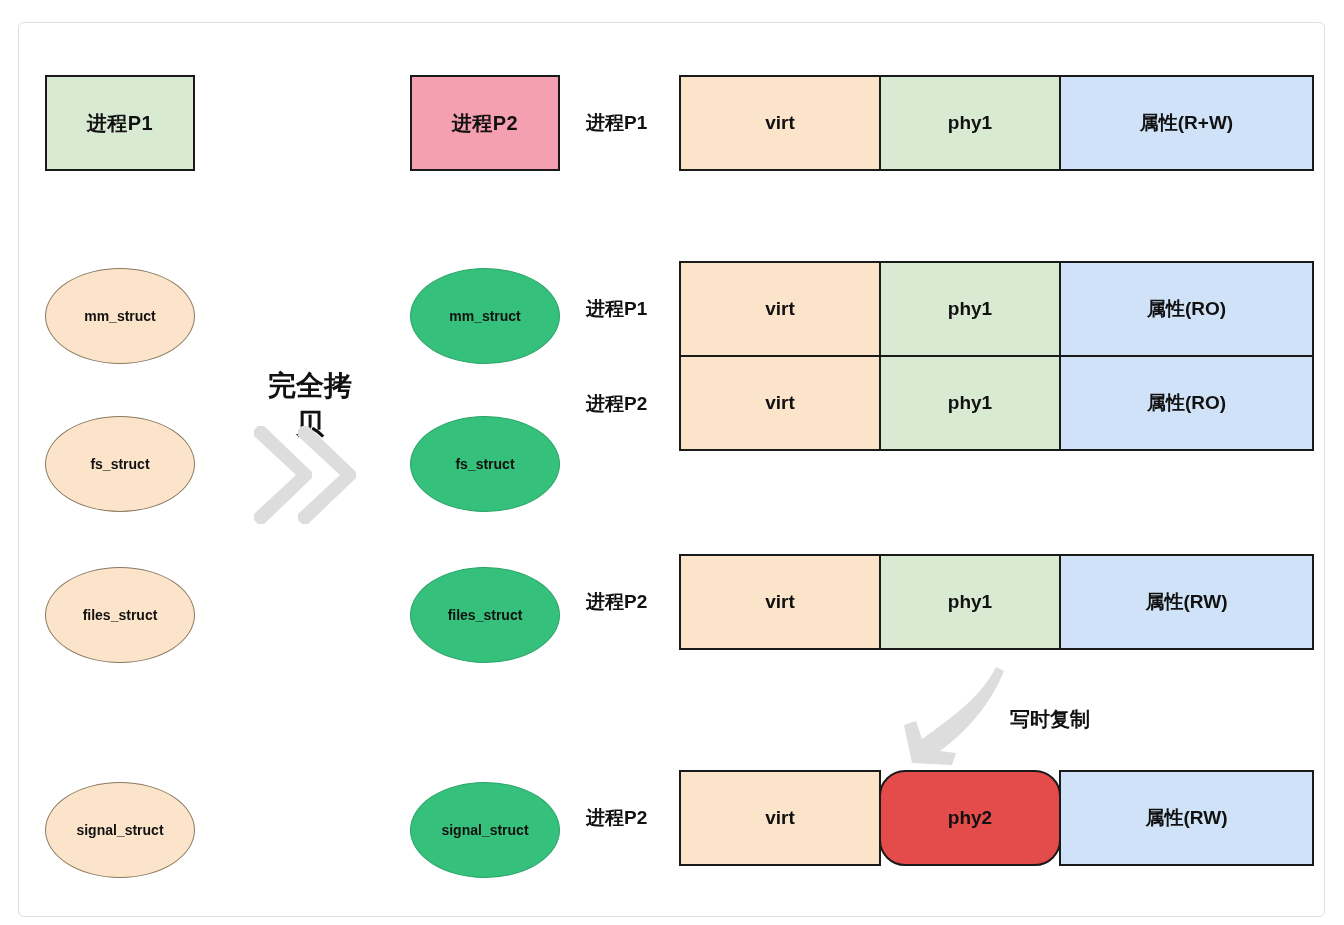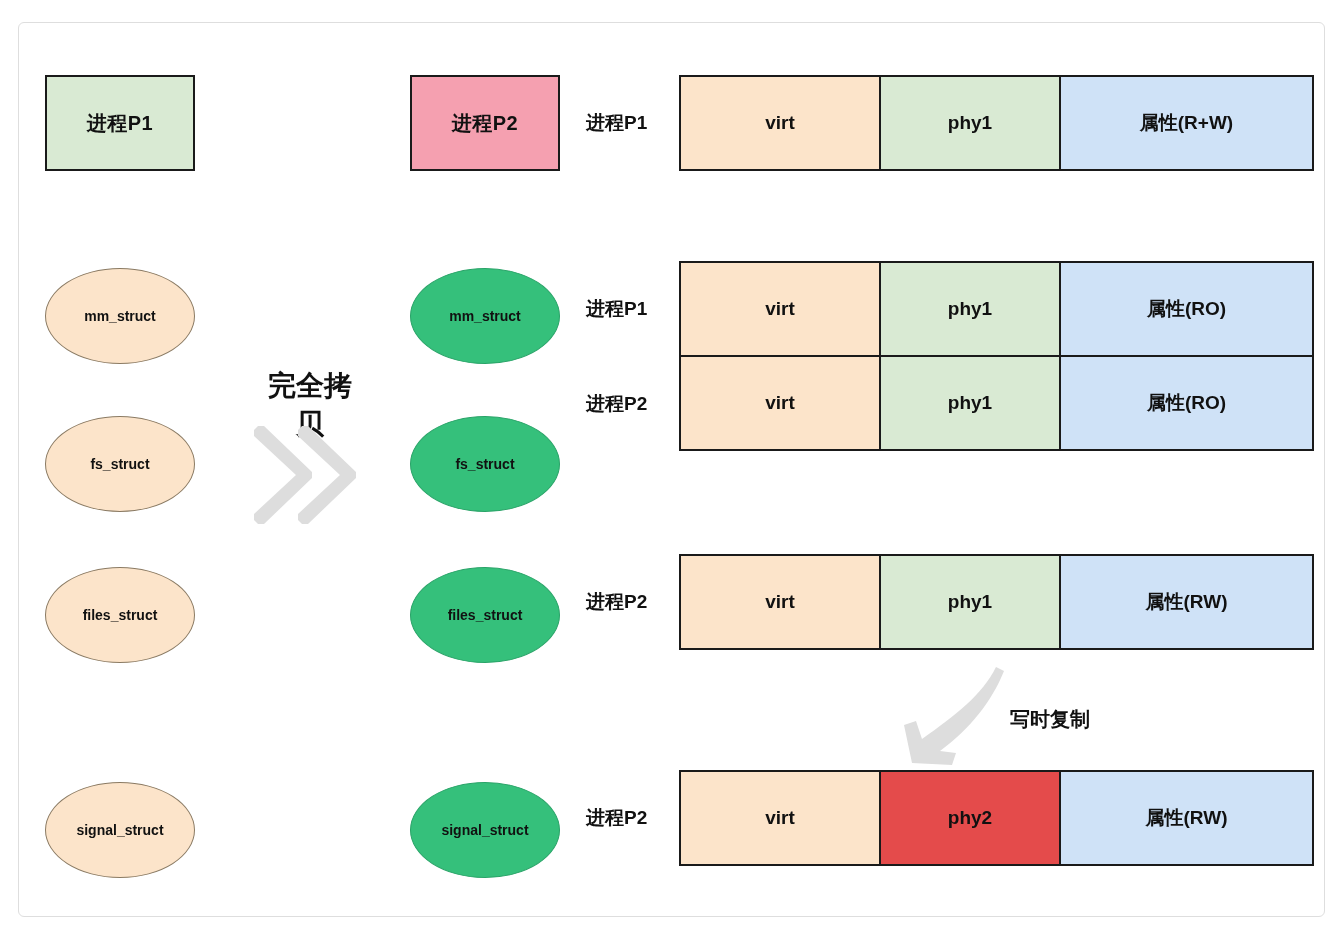--- a/index.html
+++ b/index.html
@@ -115,21 +115,21 @@
     align-items: center;
     justify-content: center;
     font-size: 19px;
     font-weight: bold;
     color: #111111;
     margin-left: -2px;
   }
   .map-cell:first-child { margin-left: 0; }
   .cell-virt { width: 202px; background: #FCE4CA; }
   .cell-phy  { width: 182px; background: #D9EAD3; text-align: center; }
-  .cell-phy.modified { background: #E44B4B; }
+  .cell-phy.modified { background: #E44B4B; border-radius: 26px; }
   .cell-attr { width: 255px; background: #CFE2F7; }
 
   .map-row.stacked + .map-row.stacked .map-cell { margin-top: -2px; }
 
   #map-group-1 { left: 681px; top: 63px; }
   #map-group-2 { left: 681px; top: 249px; }
   #map-group-3 { left: 681px; top: 542px; }
   #map-group-4 { left: 681px; top: 758px; }
 
   

